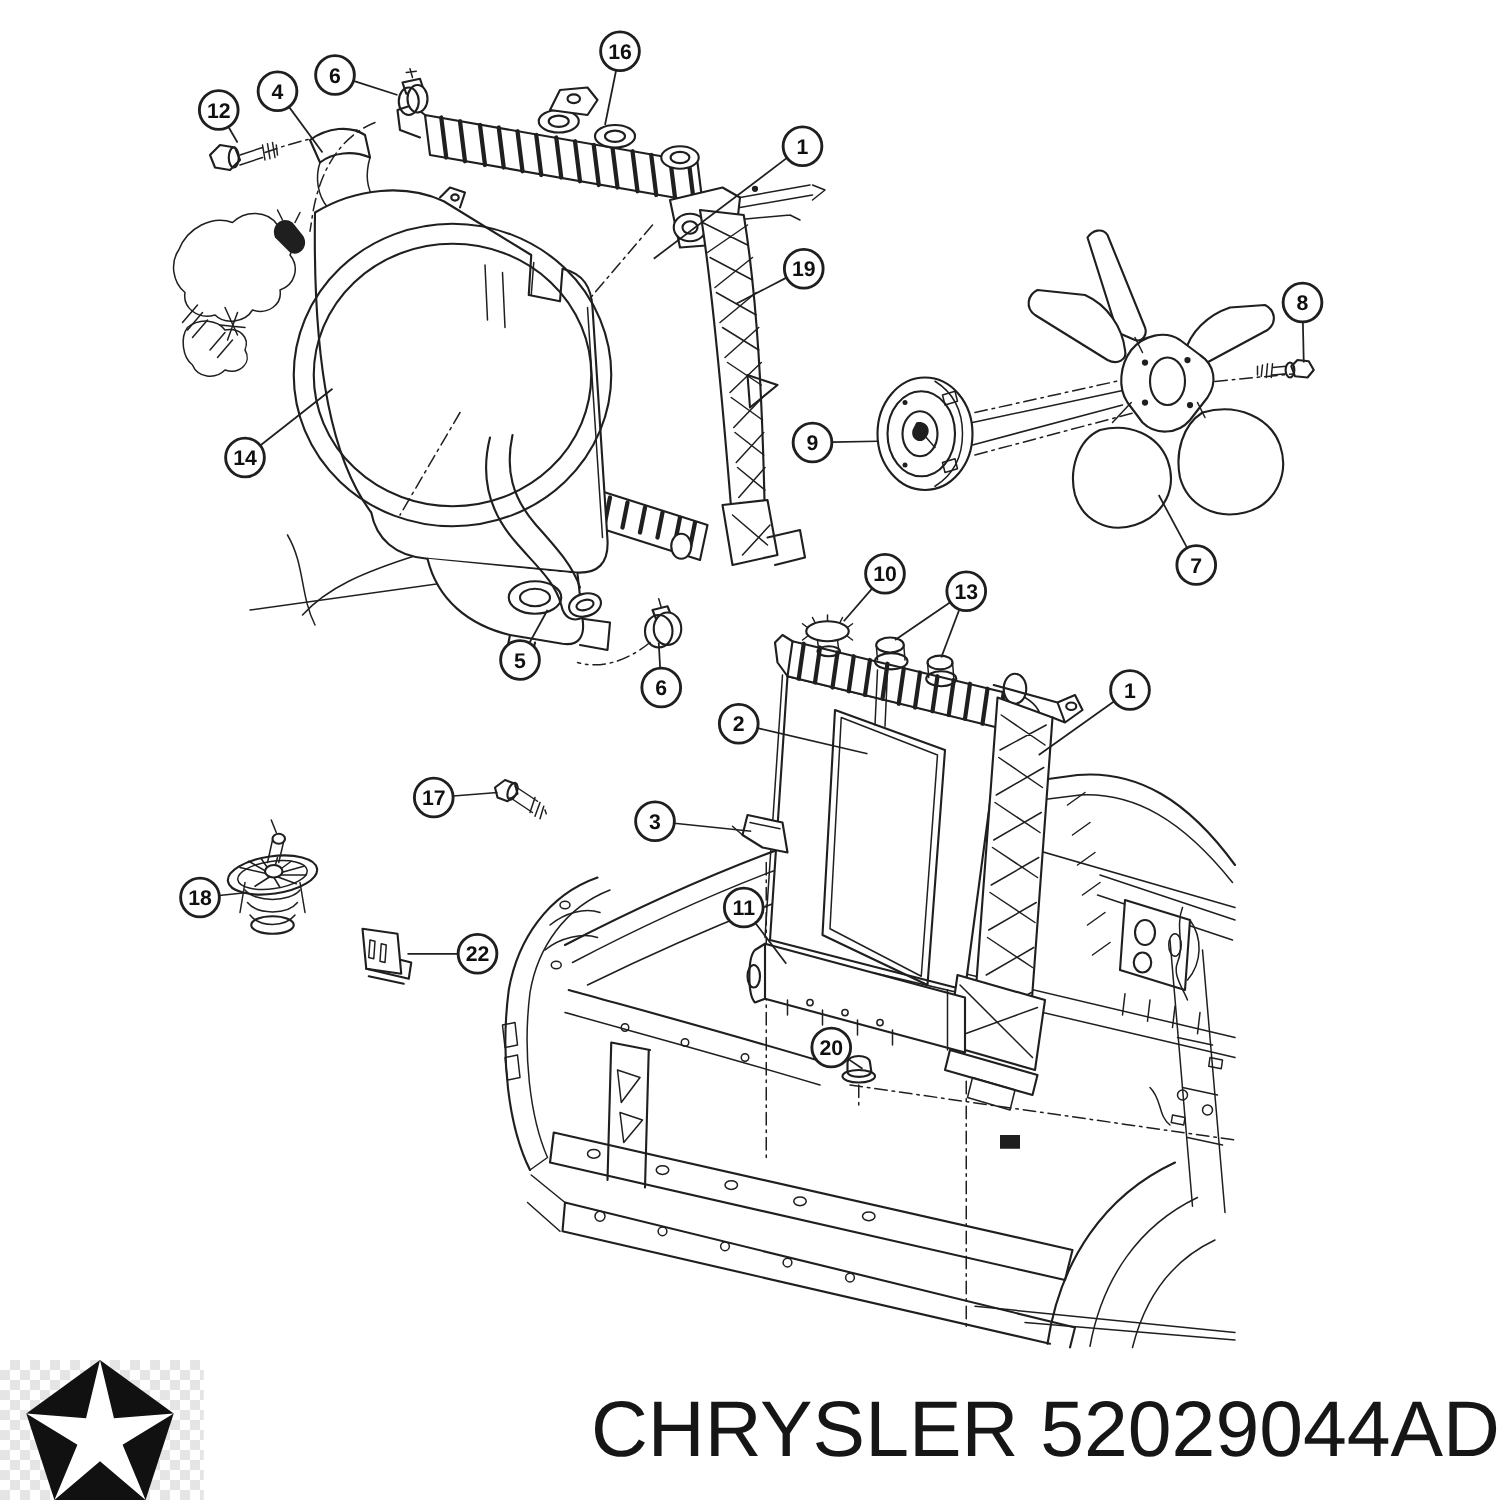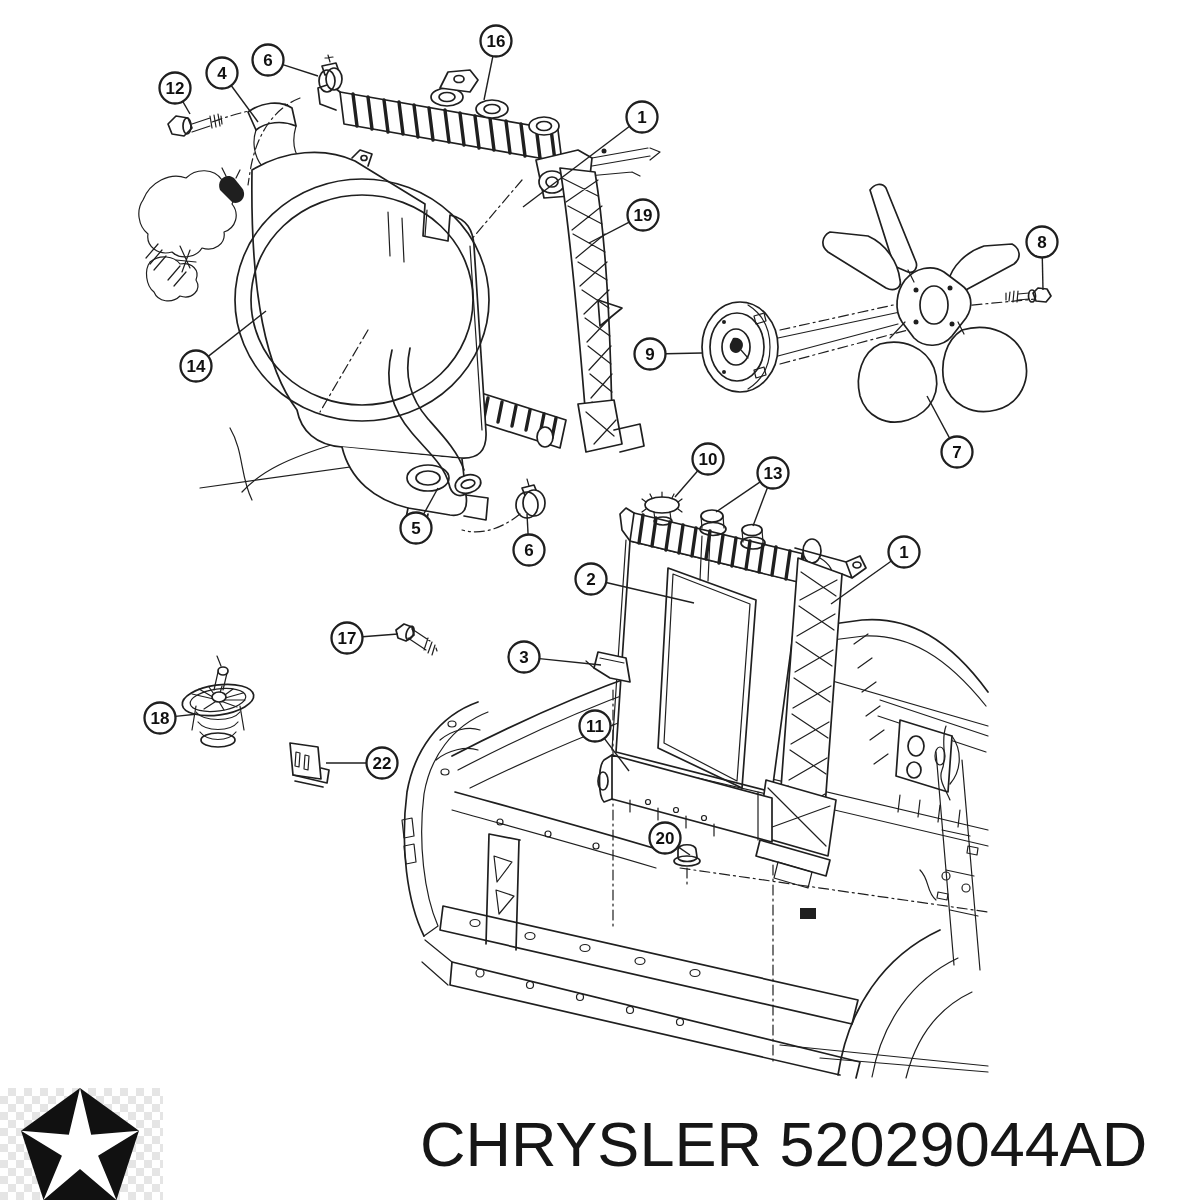--- a/index.html
+++ b/index.html
@@ -8,21 +8,21 @@
   svg.art{position:absolute;left:0;top:0;}
   svg .ln{fill:none;stroke:#1f1f1f;stroke-width:1.7;stroke-linecap:round;stroke-linejoin:round;}
   svg .t{stroke-width:1.2;}
   svg .b{stroke-width:3.4;}
   svg .wf{fill:#ffffff;}
   svg .bf{fill:#1f1f1f;stroke:none;}
   svg .dd{stroke-dasharray:10 4 2 4;stroke-width:1.2;}
   .callout-circle{fill:#ffffff;stroke:#1f1f1f;stroke-width:2.3;}
   .callout-text{font:bold 17px "Liberation Sans",sans-serif;fill:#101010;text-anchor:middle;}
   .leader{fill:none;stroke:#1f1f1f;stroke-width:1.4;}
-  #footer-title{position:absolute;left:420px;top:1108px;width:780px;text-align:left;
+  #footer-title{position:absolute;left:420px;top:1108px;width:780px;text-align:right;
     font-family:"Liberation Sans",sans-serif;font-size:63px;font-weight:400;color:#161616;
     letter-spacing:0px;white-space:nowrap;}
   #logo-box{position:absolute;left:0;top:1088px;width:163px;height:112px;
     background:repeating-conic-gradient(#e5e5e5 0% 25%, #ffffff 0% 50%);background-size:16px 16px;}
 </style>
 </head>
 <body>
 
 <div class="stage">
 

